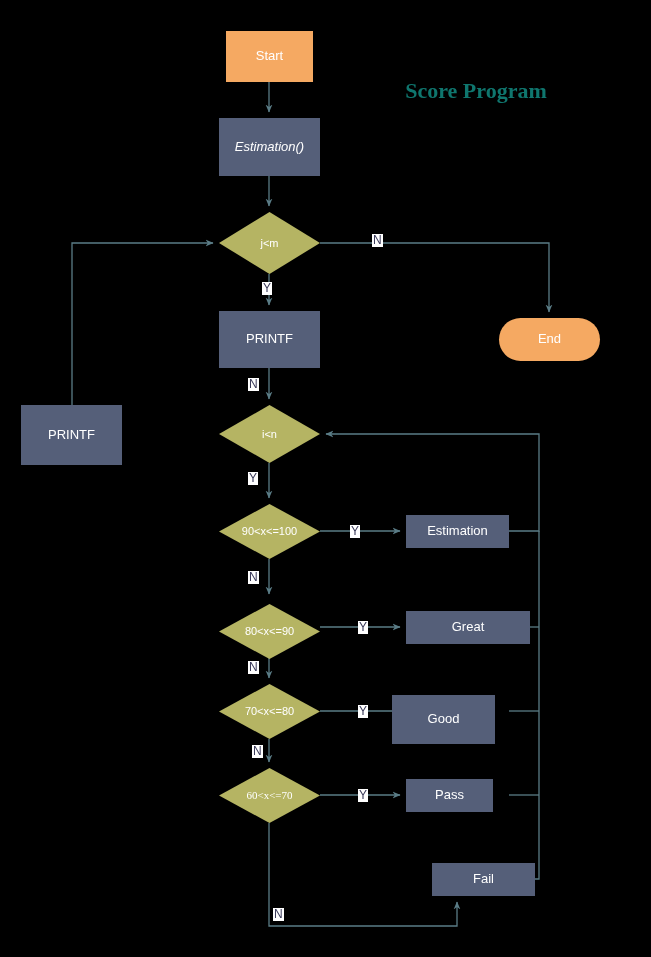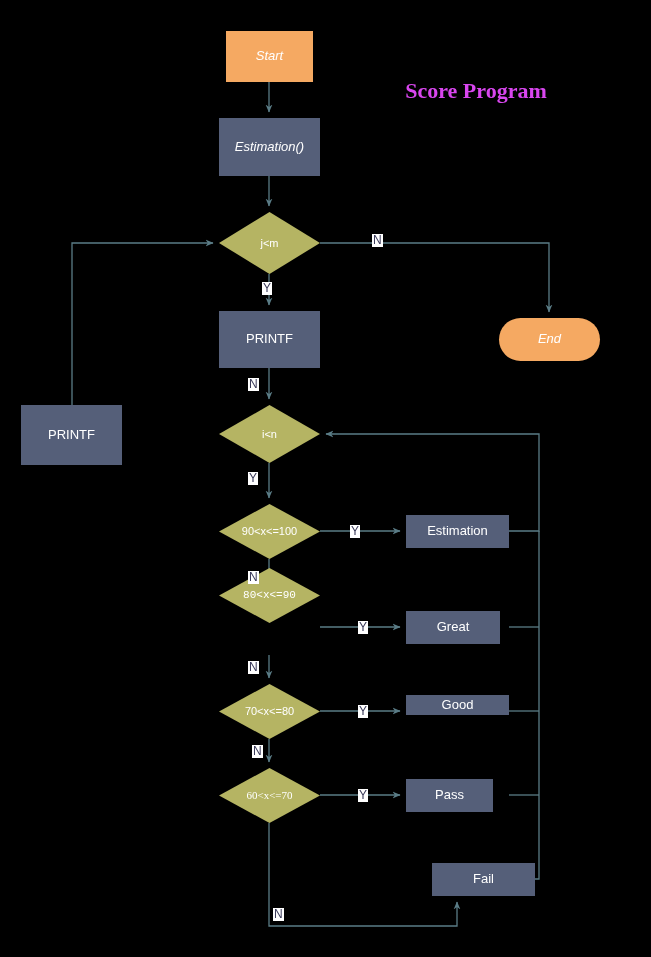--- a/index.html
+++ b/index.html
@@ -32,21 +32,20 @@
     font-family: "Liberation Sans", sans-serif;
     text-align: center;
     box-sizing: border-box;
     line-height: 1.1;
     z-index: 3;
   }
   .node.process { background: #555F79; }
   .node.terminator {
     background: #F5A962;
     color: #ffffff;
-    font-style: italic;
   }
   .node.terminator.rounded { border-radius: 26px; }
   .node.decision {
     background: transparent;
     color: #ffffff;
   }
   .node.decision .dia-shape {
     position: absolute;
     left: 0; top: 0;
     width: 100%; height: 100%;
@@ -69,21 +68,21 @@
     padding: 0 1px;
     z-index: 4;
     text-align: center;
   }
   #chart-title {
     position: absolute;
     left: 356px;
     top: 76px;
     width: 240px;
     text-align: center;
-    color: #d946ef;
+    color: #0f766e;
     font-family: "Liberation Serif", serif;
     font-size: 22px;
     font-weight: bold;
     line-height: 29px;
     z-index: 5;
   }
 </style>
 </head>
 <body>
 
@@ -143,32 +142,32 @@
         <div class="dia-shape"></div>
         <span class="dia-label">i&lt;n</span>
       </div>
       <div class="node decision" style="left: 219px; top: 504px; width: 101px; height: 55px;">
         <div class="dia-shape"></div>
         <span class="dia-label">90&lt;x&lt;=100</span>
       </div>
       <div class="node process" style="left: 406px; top: 515px; width: 103px; height: 33px;">
         <span>Estimation</span>
       </div>
-      <div class="node decision" style="left: 219px; top: 568px; width: 101px; height: 55px; font-family: Liberation Mono, monospace;">
+      <div class="node decision" style="left: 219px; top: 604px; width: 101px; height: 55px;">
         <div class="dia-shape"></div>
         <span class="dia-label">80&lt;x&lt;=90</span>
       </div>
-      <div class="node process" style="left: 406px; top: 611px; width: 94px; height: 33px;">
+      <div class="node process" style="left: 406px; top: 611px; width: 124px; height: 33px;">
         <span>Great</span>
       </div>
       <div class="node decision" style="left: 219px; top: 684px; width: 101px; height: 55px;">
         <div class="dia-shape"></div>
         <span class="dia-label">70&lt;x&lt;=80</span>
       </div>
-      <div class="node process" style="left: 406px; top: 695px; width: 103px; height: 20px;">
+      <div class="node process" style="left: 392px; top: 695px; width: 103px; height: 49px;">
         <span>Good</span>
       </div>
       <div class="node decision" style="left: 219px; top: 768px; width: 101px; height: 55px; font-family: Liberation Serif, serif;">
         <div class="dia-shape"></div>
         <span class="dia-label">60&lt;x&lt;=70</span>
       </div>
       <div class="node process" style="left: 406px; top: 779px; width: 87px; height: 33px;">
         <span>Pass</span>
       </div>
       <div class="node process" style="left: 406px; top: 863px; width: 103px; height: 33px; margin-left: 26px;">

